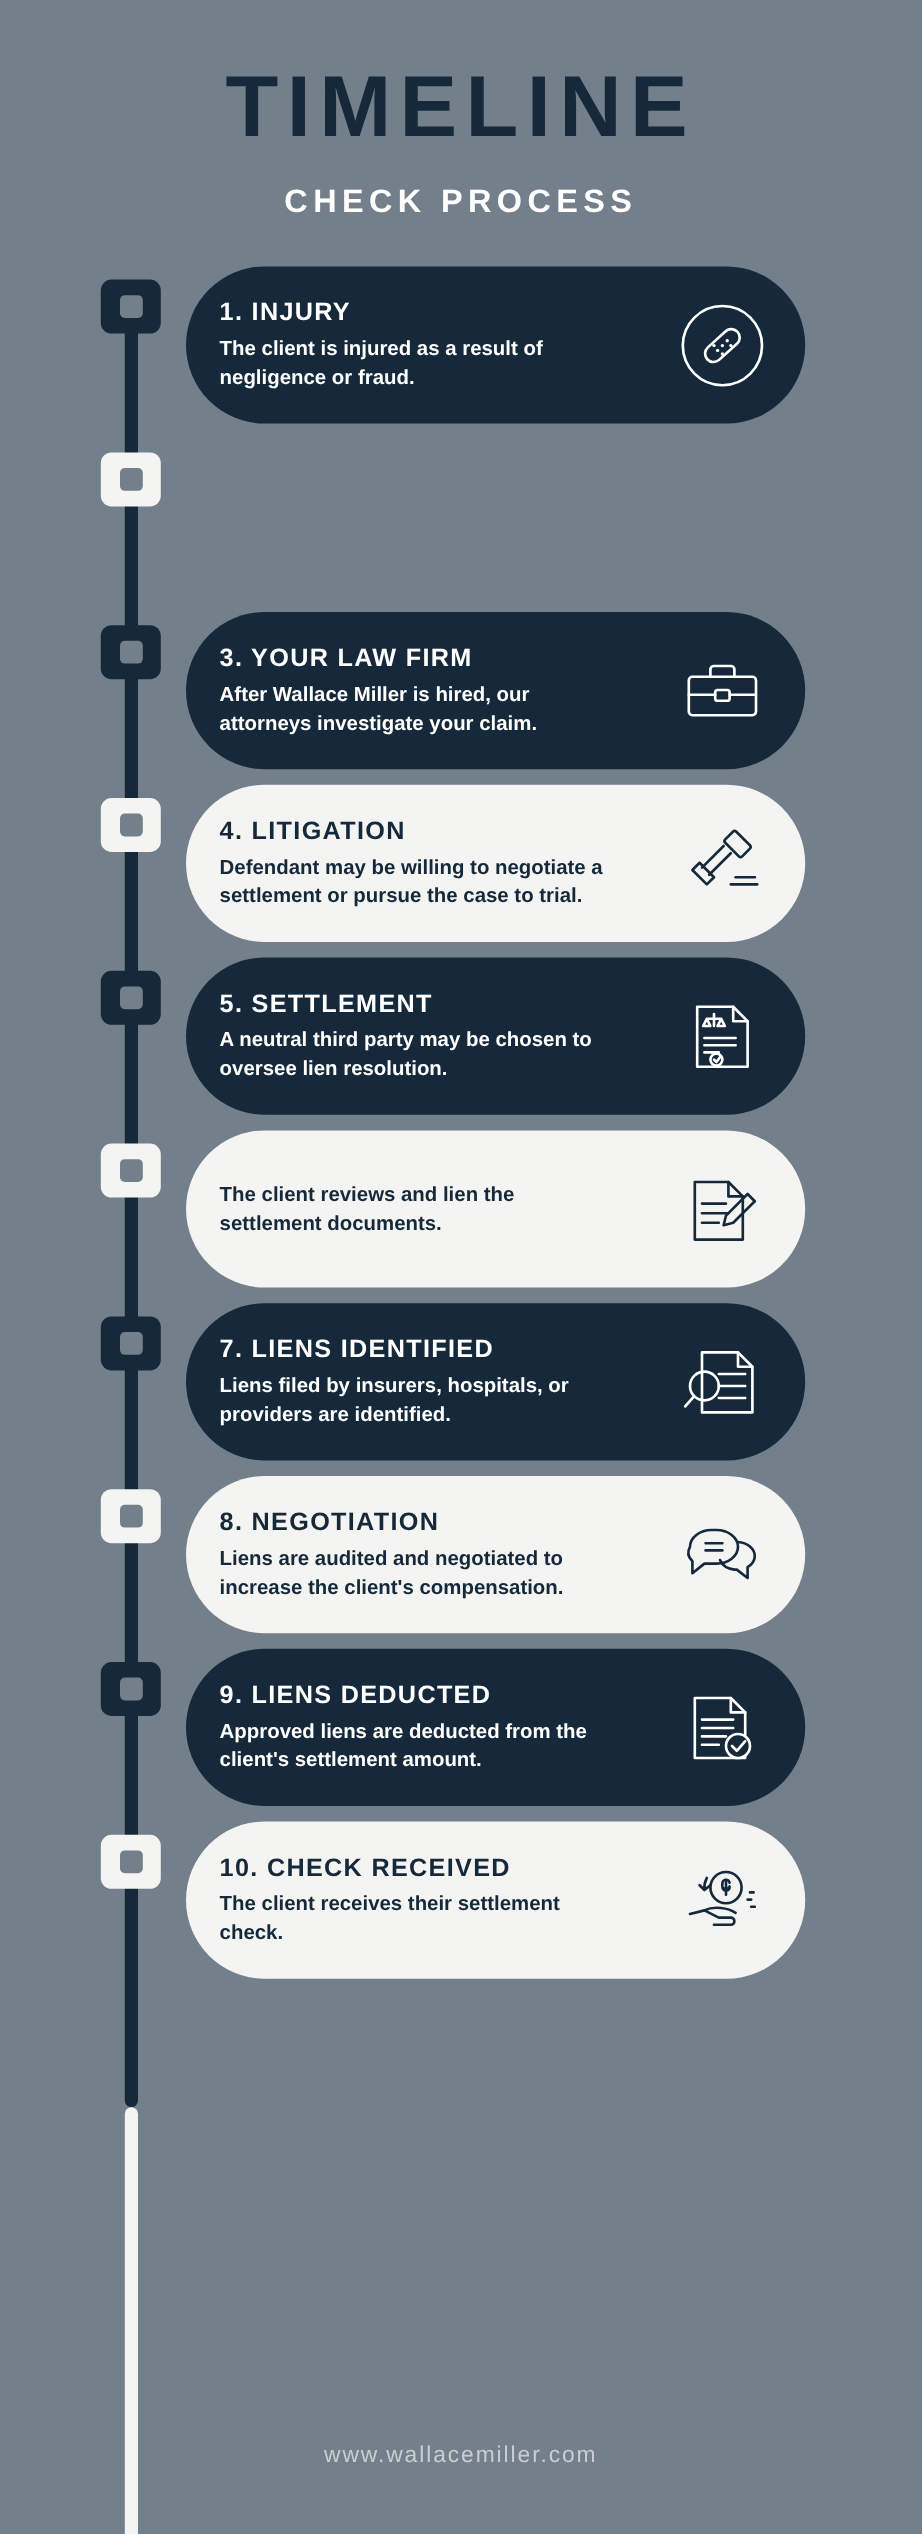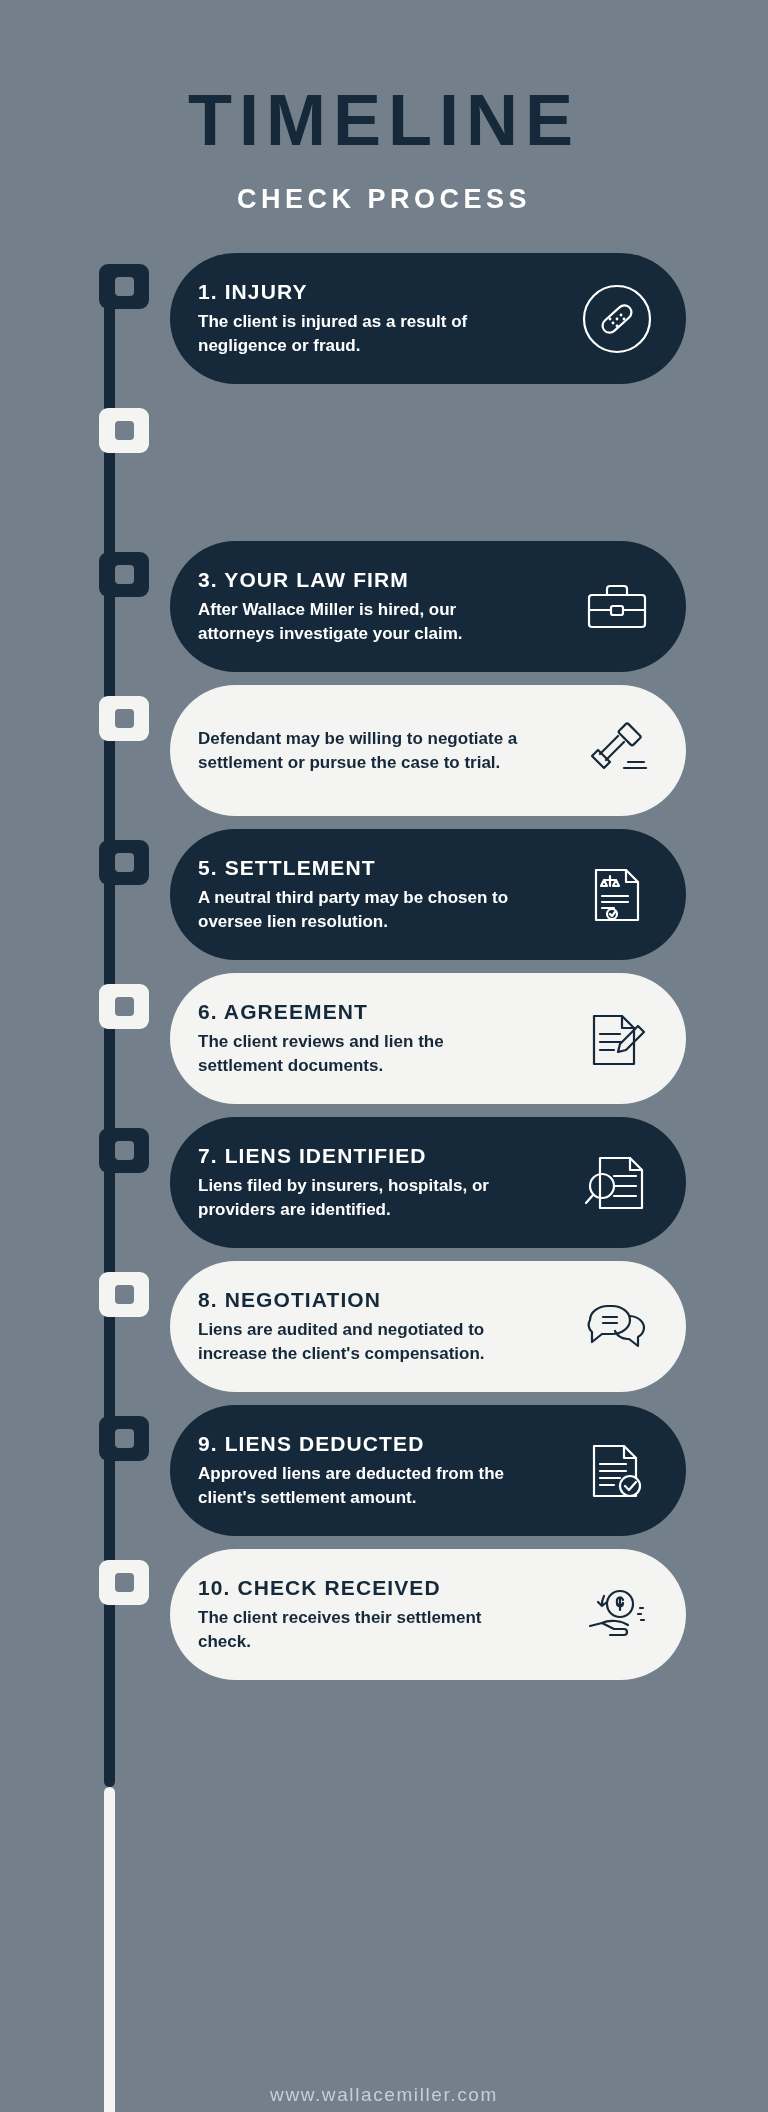--- a/index.html
+++ b/index.html
@@ -16,23 +16,22 @@
   }
   .page {
     position: relative;
     width: 768px;
     height: 2112px;
     box-sizing: border-box;
   }
 
   
   .header {
-    padding-top: 36px;
+    padding-top: 53px;
     text-align: center;
-    margin-top: 48px;
   }
   .title {
     color: #15293a;
     font-size: 72px;
     font-weight: bold;
     letter-spacing: 7px;
     line-height: 1.0;
     margin: 0;
     font-family: "Liberation Sans", sans-serif;
   }
@@ -41,21 +40,21 @@
     font-size: 27px;
     font-weight: bold;
     letter-spacing: 4.5px;
     margin: 28px 0 0 0;
   }
 
   
   .timeline {
     position: relative;
     margin-top: 38px;
-    padding-left: 15px;
+    padding-left: 0;
   }
   
   .rail {
     position: absolute;
     left: 104px;
     width: 11px;
     border-radius: 6px;
   }
   .rail-dark {
     background: #15293a;
@@ -224,20 +223,21 @@
           </svg>
         </div>
       </div>
     </div>
 
     <div class="row">
       <div class="marker marker-light">
         <div class="marker-inner"></div>
       </div>
       <div class="card card-light">
+        <div class="card-heading">4. LITIGATION</div>
         <div class="card-body">Defendant may be willing to negotiate a settlement or pursue the case to trial.</div>
         <div class="icon-wrap">
           <svg width="74" height="74" viewBox="0 0 74 74" fill="none" stroke="#15293a" stroke-width="2.2" stroke-linecap="round" stroke-linejoin="round">
             <rect x="40" y="14" width="20" height="13" rx="2" transform="rotate(45 50 20)"></rect>
             <path d="M44 28 L26 46"></path>
             <path d="M38 22 L20 40"></path>
             <path d="M18 36 L30 48 L24 54 L12 42 Z"></path>
             <path d="M44 54 h22"></path>
             <path d="M48 48 h16"></path>
           </svg>
@@ -263,21 +263,20 @@
           </svg>
         </div>
       </div>
     </div>
 
     <div class="row">
       <div class="marker marker-light">
         <div class="marker-inner"></div>
       </div>
       <div class="card card-light">
-        <div class="card-heading">6. AGREEMENT</div>
         <div class="card-body">The client reviews and lien the settlement documents.</div>
         <div class="icon-wrap">
           <svg width="74" height="74" viewBox="0 0 74 74" fill="none" stroke="#15293a" stroke-width="2.2" stroke-linecap="round" stroke-linejoin="round">
             <path d="M14 14 h28 l12 12 v36 h-40 Z"></path>
             <path d="M42 14 v12 h12"></path>
             <path d="M20 32 h20 M20 40 h22 M20 48 h14"></path>
             <path d="M58 24 l6 6 l-18 18 l-8 2 l2 -8 Z"></path>
           </svg>
         </div>
       </div>

